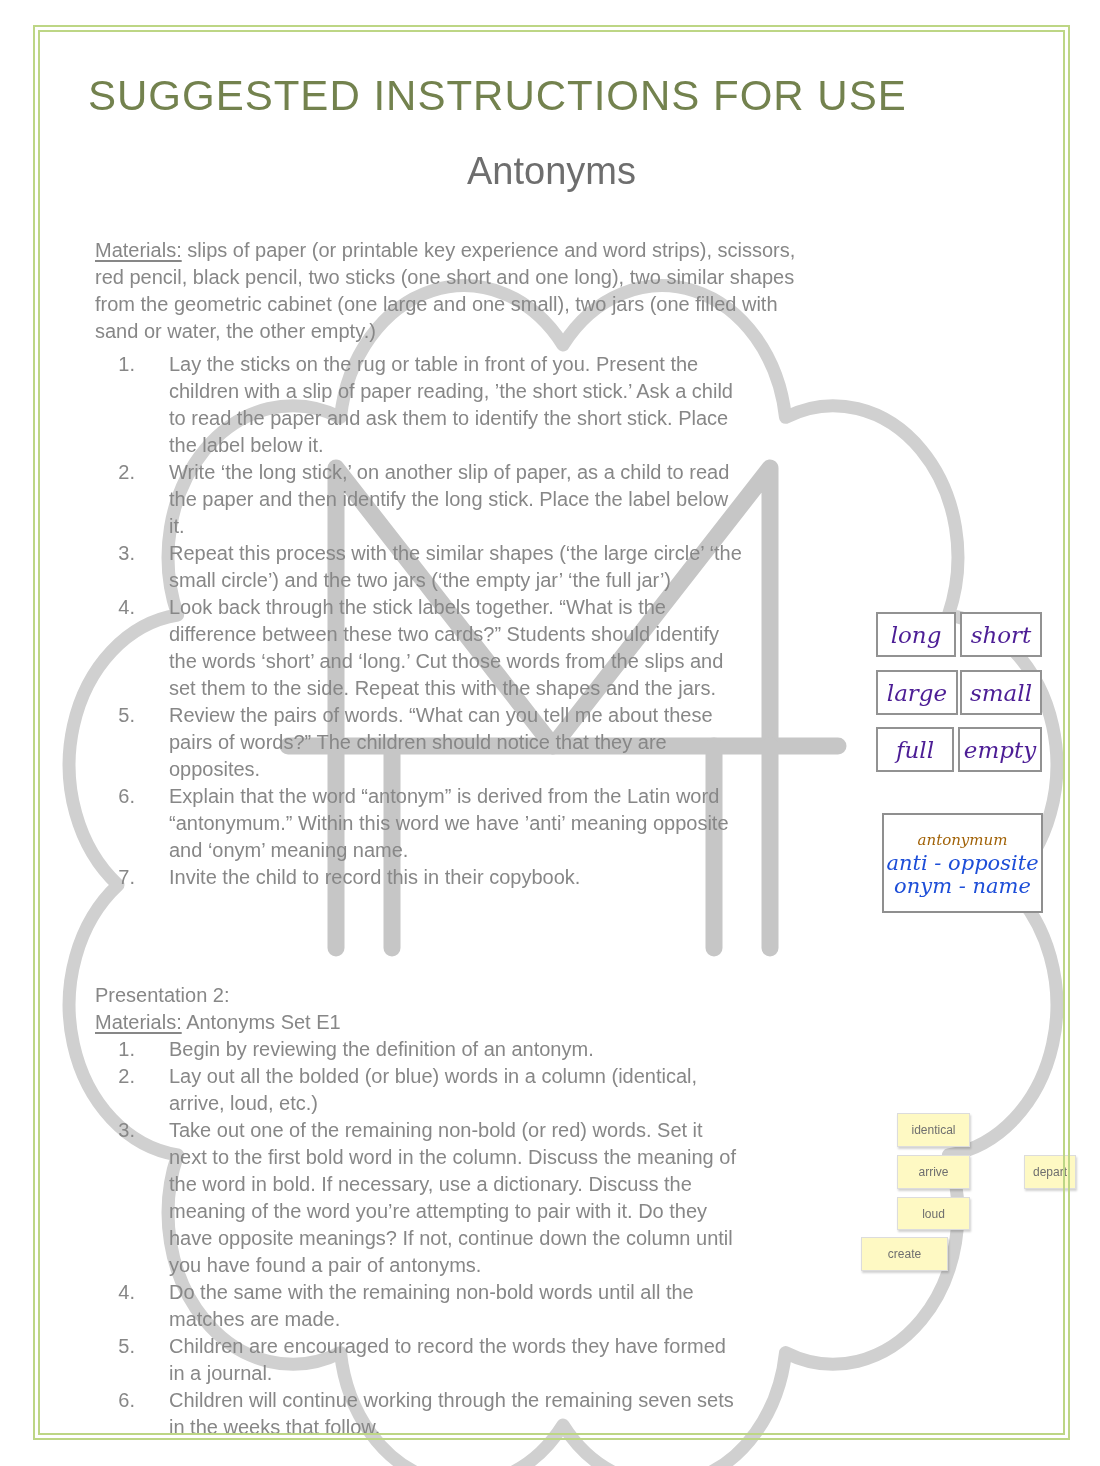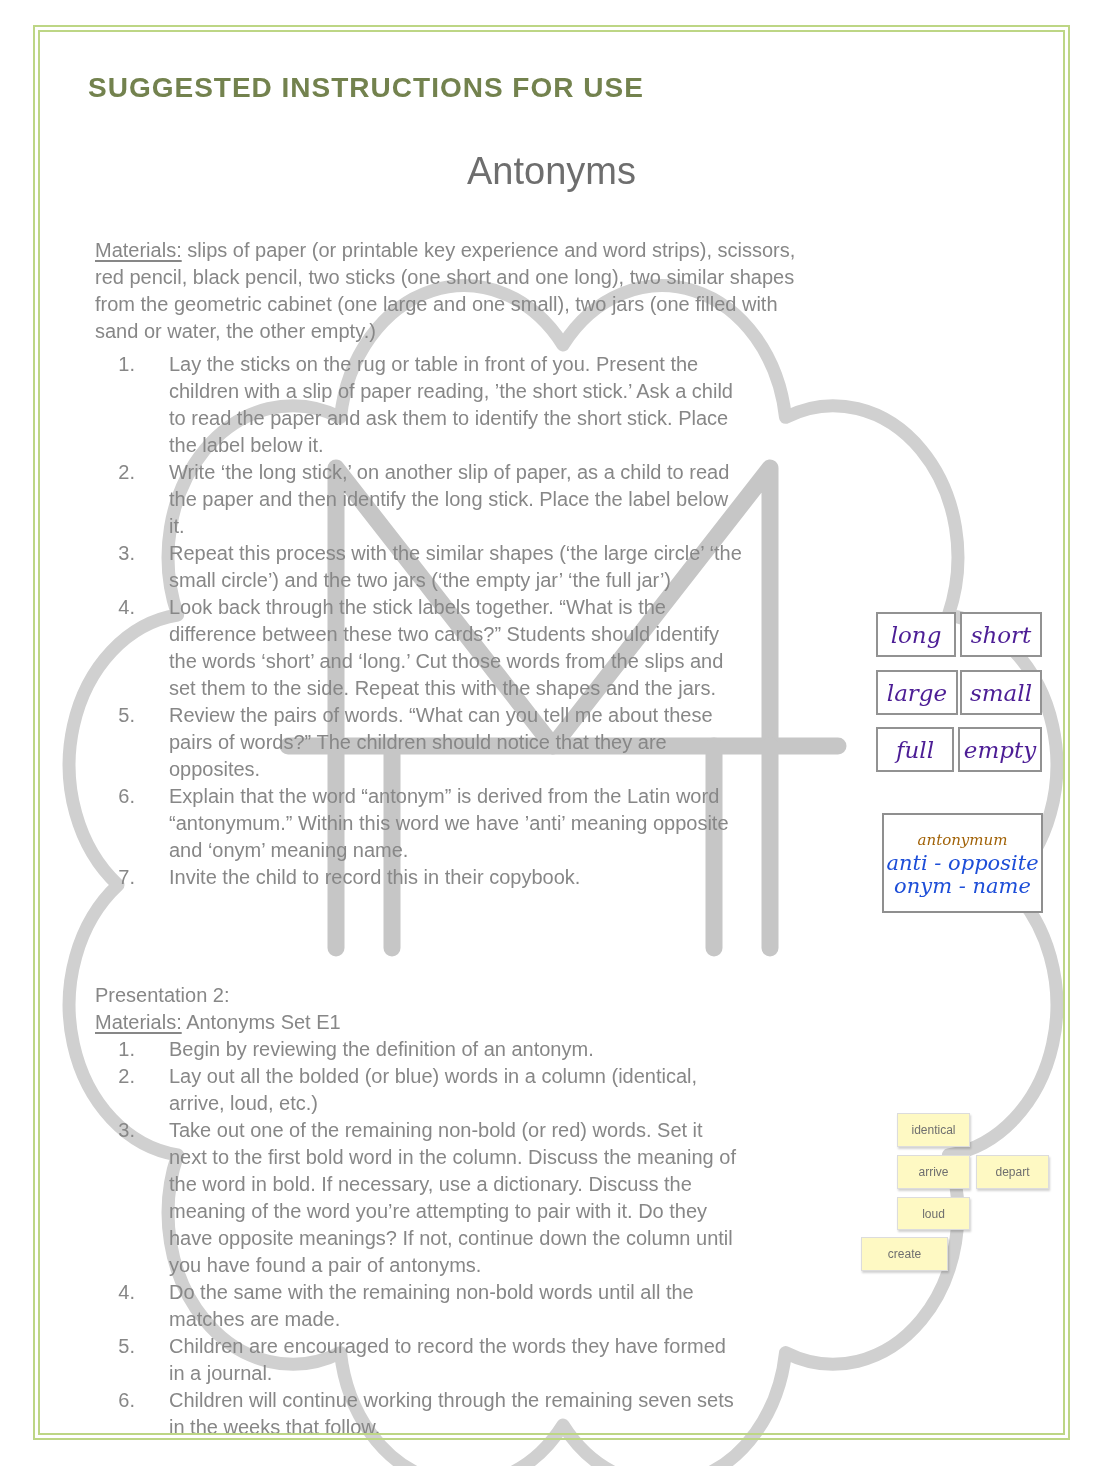--- a/index.html
+++ b/index.html
@@ -14,22 +14,22 @@
   }
   .frame-inner {
     position: absolute; left: 3px; top: 3px; right: 3px; bottom: 3px;
     border: 2px solid #bdd685;
   }
   
   .watermark { position: absolute; left: 0; top: 0; z-index: 0; }
   
   .title {
     position: absolute; left: 88px; top: 72px; width: 960px;
-    font-size: 28px; letter-spacing: 1px; color: #73824e; z-index: 1;
-    font-weight: bold;
+    font-size: 42px; letter-spacing: 1px; color: #73824e; z-index: 1;
+    font-weight: normal;
   }
   .subtitle {
     position: absolute; left: 33px; top: 150px; width: 1037px; text-align: center;
     font-size: 38px; color: #6e6e6e; z-index: 1; font-weight: normal;
   }
   
   .bodytext { color: #878787; font-size: 20px; line-height: 27px; z-index: 1; }
   .multiline { white-space: pre-line; }
   .section-p1 { position: absolute; left: 95px; top: 237px; width: 895px; }
   .section-p2 { position: absolute; left: 95px; top: 943px; width: 895px; margin-top: 39px; }
@@ -204,15 +204,15 @@
 <div class="wcard" style="left:958px; top:727px; width:84px; height:45px;">empty</div>
 
 <div class="origin-card">
   <div class="origin-title">antonymum</div>
   <div class="origin-line">anti - opposite</div>
   <div class="origin-line">onym - name</div>
 </div>
 
 <div class="scard" style="left:897px; top:1113px; width:73px; height:34px;">identical</div>
 <div class="scard" style="left:897px; top:1155px; width:73px; height:34px;">arrive</div>
-<div class="scard" style="left:976px; top:1155px; width:73px; height:34px;">depart</div>
+<div class="scard" style="left:1024px; top:1155px; width:52px; height:34px;">depart</div>
 <div class="scard" style="left:897px; top:1197px; width:73px; height:33px;">loud</div>
 <div class="scard" style="left:861px; top:1237px; width:87px; height:34px;">create</div>
 
 </body></html>

